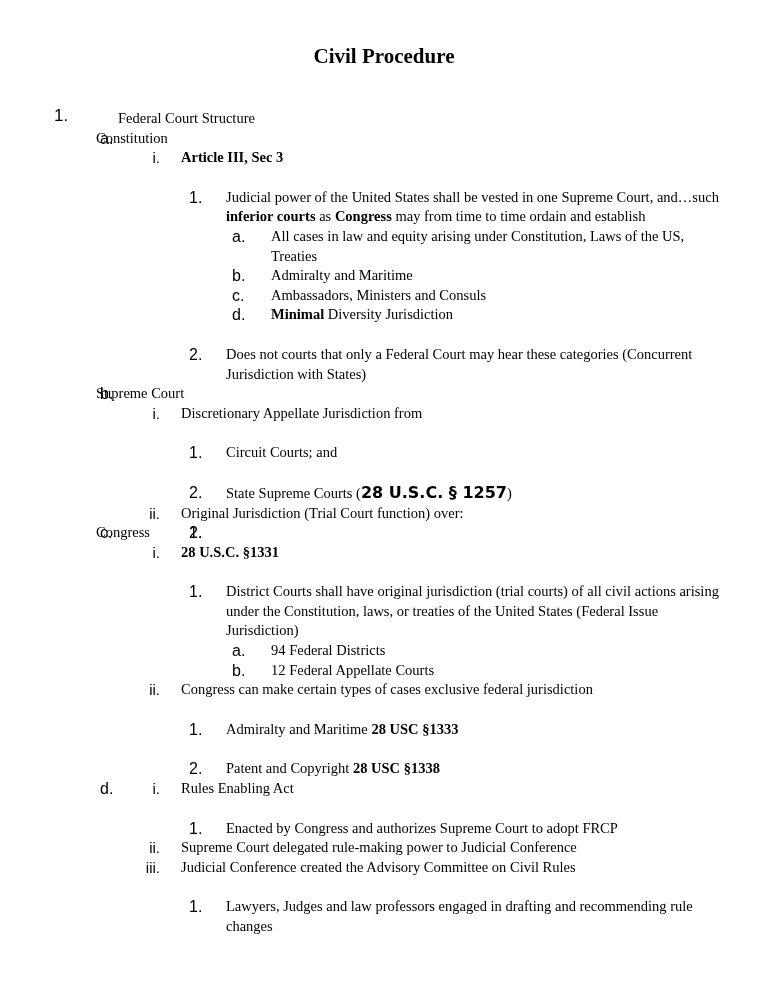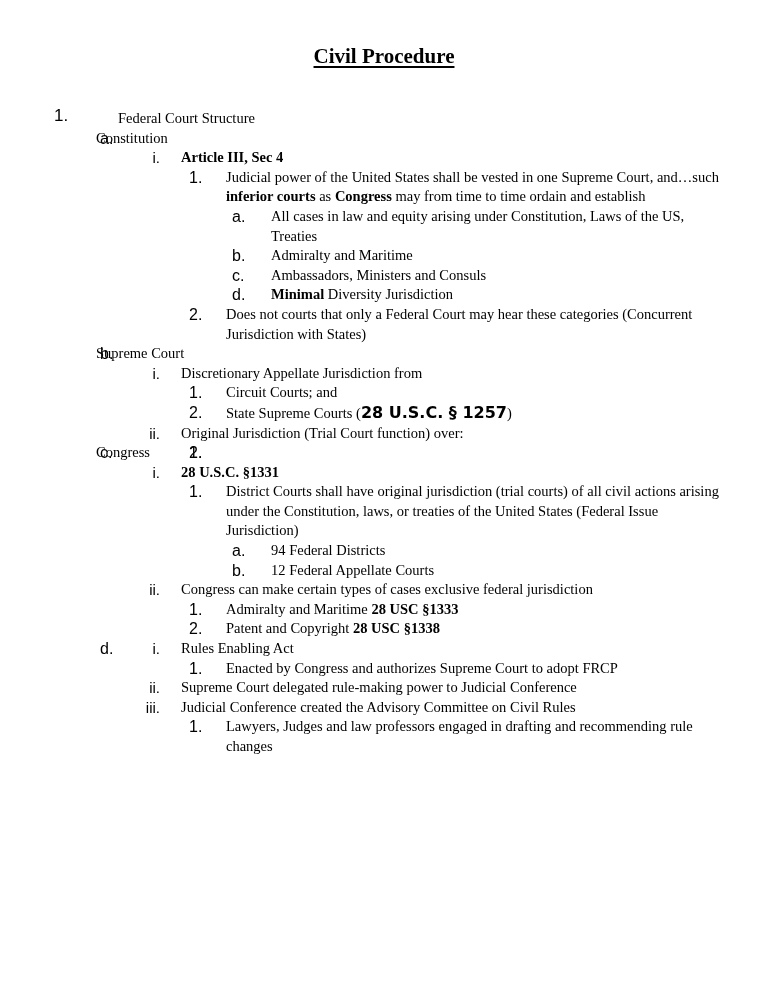--- a/index.html
+++ b/index.html
@@ -4,58 +4,58 @@
 <style>
   html, body { margin: 0; padding: 0; background: #ffffff; }
   body {
     width: 768px; height: 994px; overflow: hidden;
     font-family: "Liberation Serif", "DejaVu Serif", serif;
     color: #000; font-size: 14.5px;
   }
   .page { position: relative; width: 768px; height: 994px; }
   .title {
     position: absolute; top: 44px; left: 0; width: 768px; text-align: center;
-    font-weight: bold; font-size: 21px; text-decoration: underline;
+    font-weight: bold; font-size: 21px; 
     text-underline-offset: 3px;
   }
   .outline { position: absolute; top: 109px; left: 0; width: 768px; }
   .row { position: relative; line-height: 19.6px; }
   .marker {
     position: absolute; font-family: "Liberation Sans", "DejaVu Sans", sans-serif;
     font-size: 16px; top: 0;
   }
   .marker.l1 { font-size: 17px; top: -3px; }
   .marker.roman { text-align: right; width: 30px; font-size: 15px; }
   .text { display: block; }
   .text b { font-weight: bold; }
   .cal { font-family: "DejaVu Sans", sans-serif; font-weight: bold; font-size: 16px; }
   
   .lv1 .marker { left: 54px; } .lv1 .text { margin-left: 118px; }
   .lv2 .marker { left: 100px; } .lv2 .text { margin-left: 96px; }
   .lv3 .marker { left: 130px; } .lv3 .text { margin-left: 181px; }
-  .lv4 .marker { left: 189px; } .lv4 .text { margin-left: 226px; margin-right: 46px; }
+  .lv4 .marker { left: 189px; } .lv4 .text { margin-left: 226px; margin-right: 46px; margin-top: 20px; }
   .lv5 .marker { left: 232px; } .lv5 .text { margin-left: 271px; margin-right: 46px; }
 </style>
 </head>
 <body>
 
 <div class="page">
   <div class="title">Civil Procedure</div>
   <div class="outline" id="outline">
       <div class="row lv1">
         <span class="marker l1">1.</span>
         <span class="text"><span>Federal Court Structure</span></span>
       </div>
       <div class="row lv2">
         <span class="marker">a.</span>
         <span class="text"><span>Constitution</span></span>
       </div>
       <div class="row lv3">
         <span class="marker roman">i.</span>
-        <span class="text"><b>Article III, Sec 4</b></span>
+        <span class="text"><b>Article III, Sec 3</b></span>
       </div>
       <div class="row lv4">
         <span class="marker">1.</span>
         <span class="text"><span>Judicial power of the United States shall be vested in one Supreme Court, and…such </span><b>inferior courts</b><span> as </span><b>Congress</b><span> may from time to time ordain and establish</span></span>
       </div>
       <div class="row lv5">
         <span class="marker">a.</span>
         <span class="text"><span>All cases in law and equity arising under Constitution, Laws of the US, Treaties</span></span>
       </div>
       <div class="row lv5">

